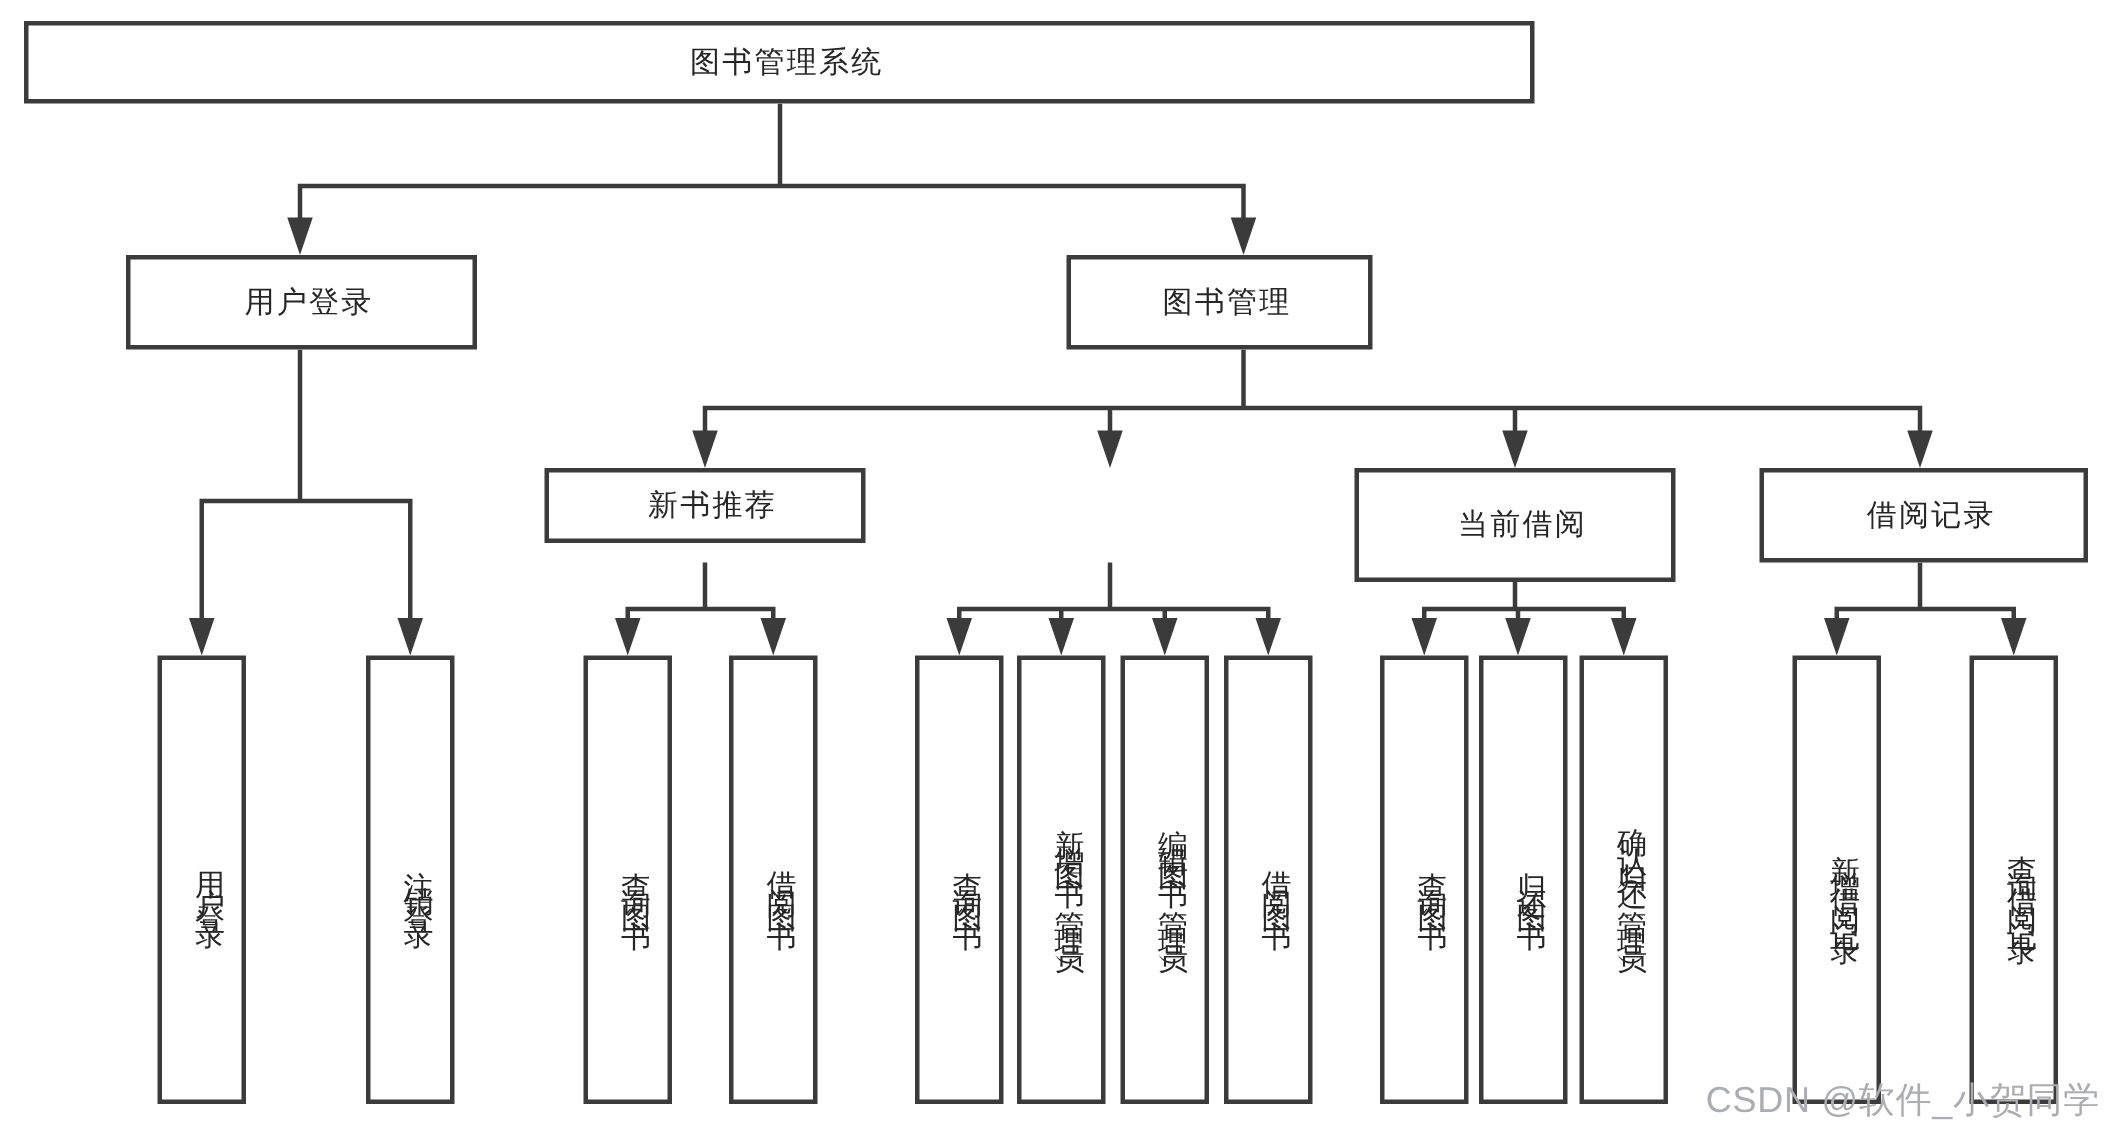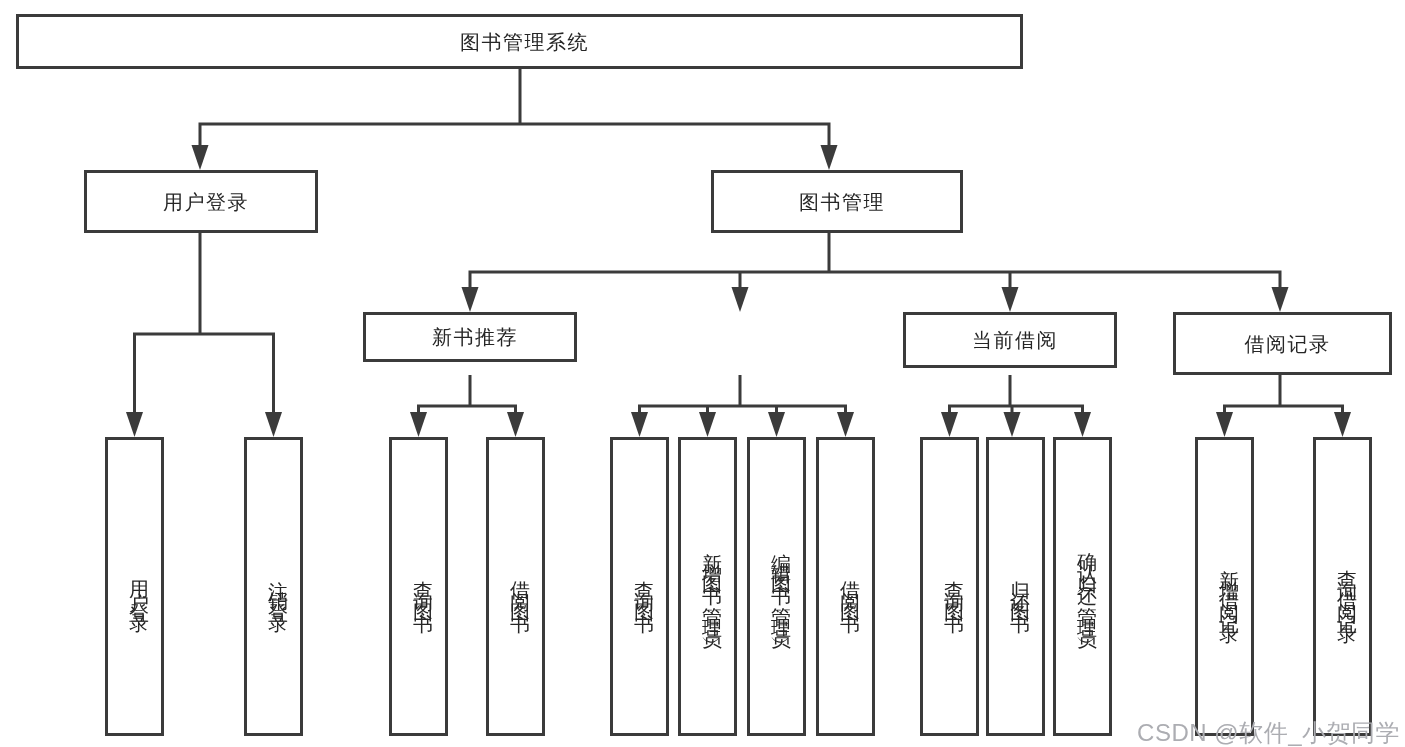--- a/index.html
+++ b/index.html
@@ -44,24 +44,24 @@
   }
   .leaf {
     writing-mode: vertical-rl;
     letter-spacing: 11px;
     font-size: 20px;
     line-height: 1;
   }
   
   .n-root  { left: 16px;   top: 14px;  width: 1007px; height: 55px; }
   .n-l2a   { left: 84px;   top: 170px; width: 234px;  height: 63px; }
-  .n-l2b   { left: 711px;  top: 170px; width: 252px;  height: 63px; }
+  .n-l2b   { left: 711px;  top: 170px; width: 204px;  height: 63px; }
   .n-l3a   { left: 363px;  top: 312px; width: 214px;  height: 50px; }
   .n-l3b   { left: 633px;  top: 312px; width: 214px;  height: 63px; }
-  .n-l3c   { left: 903px;  top: 312px; width: 214px;  height: 56px; }
+  .n-l3c   { left: 903px;  top: 312px; width: 214px;  height: 76px; }
   .n-l3d   { left: 1173px; top: 312px; width: 219px;  height: 63px; }
   
   .leaf { top: 437px; width: 59px; height: 299px; }
   .lf-0  { left: 105px; }
   .lf-1  { left: 244px; }
   .lf-2  { left: 389px; }
   .lf-3  { left: 486px; }
   .lf-4  { left: 610px; }
   .lf-5  { left: 678px; }
   .lf-6  { left: 747px; }

